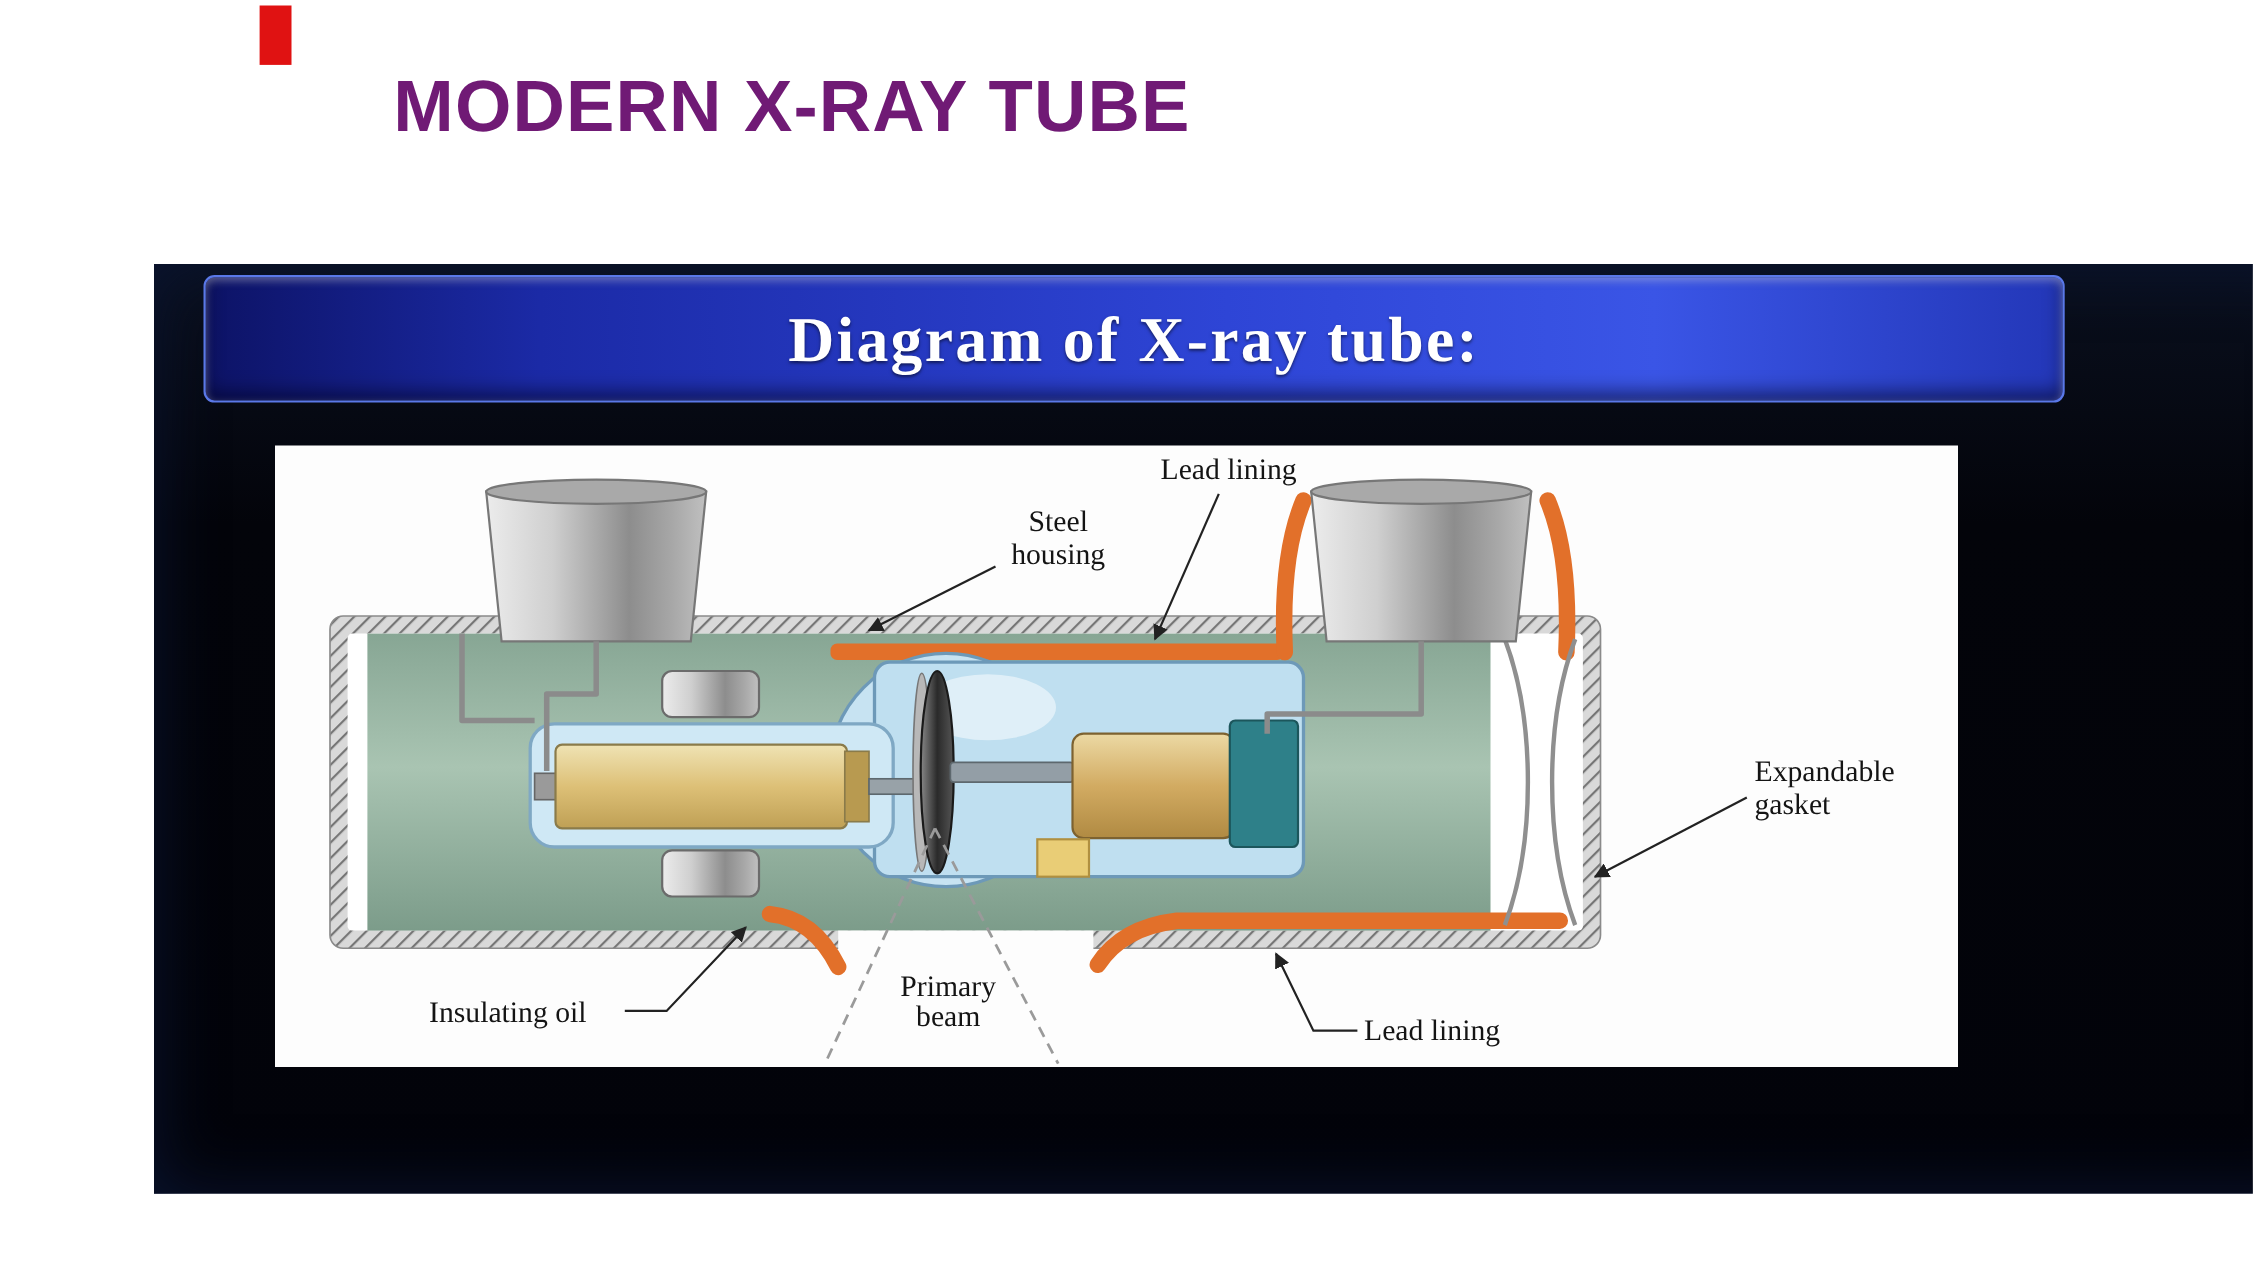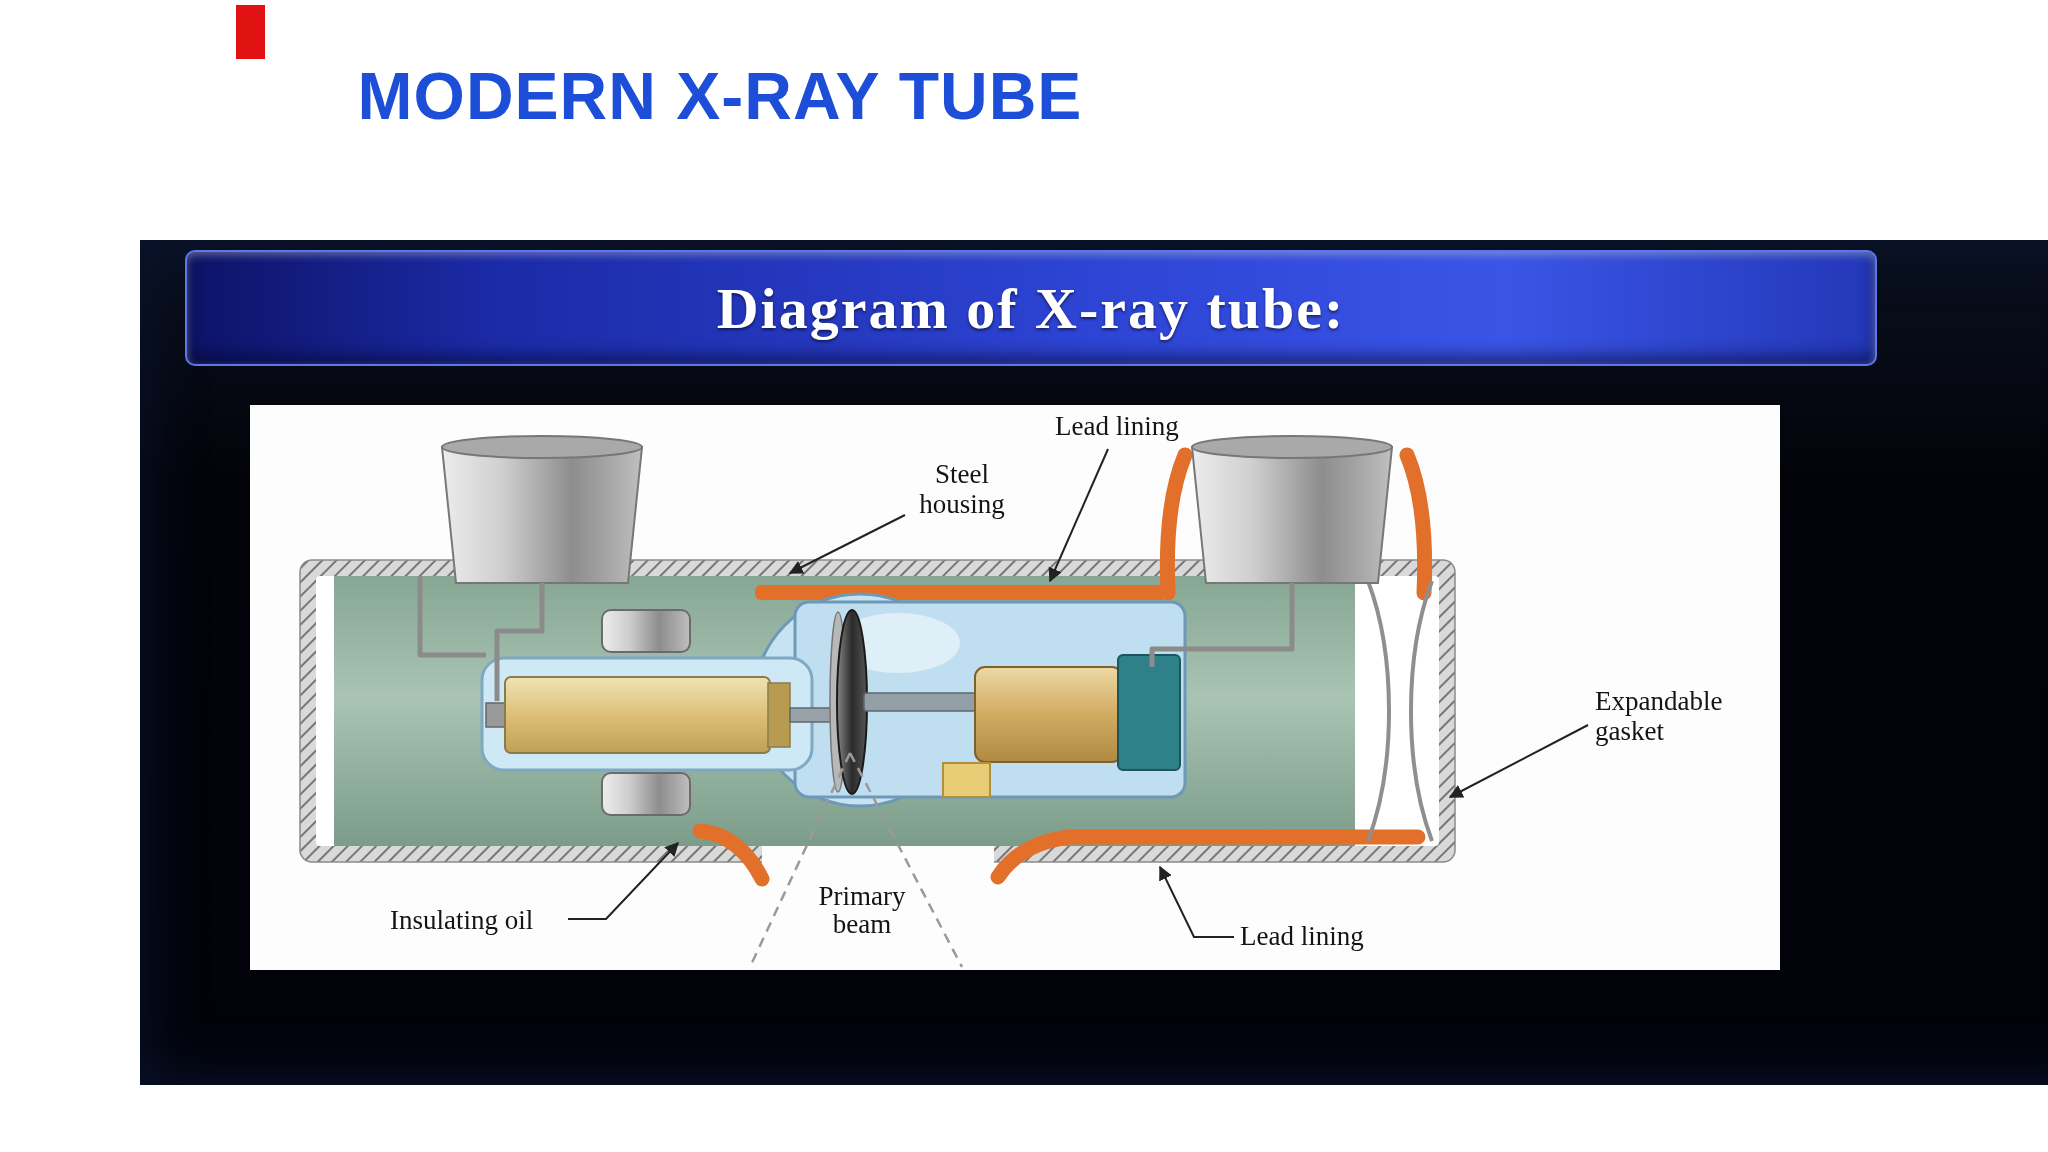--- a/index.html
+++ b/index.html
@@ -2,21 +2,21 @@
 <html><head>
 <meta charset="utf-8">
 <style>
   html,body{margin:0;padding:0;background:#ffffff;width:2048px;height:1152px;overflow:hidden;
             font-family:"Liberation Sans",sans-serif;}
   .page{position:relative;width:2048px;height:1152px;background:#ffffff;}
 
   .red-mark{position:absolute;left:236px;top:5px;width:29px;height:54px;background:#e01212;}
 
   .page-title{position:absolute;left:140px;top:60px;width:1160px;text-align:center;
-              font-size:66px;font-weight:700;letter-spacing:1px;color:#1d4ed8;line-height:1.1;}
+              font-size:66px;font-weight:700;letter-spacing:1px;color:#701a75;line-height:1.1;}
 
   .slide{position:absolute;left:140px;top:240px;width:1972px;height:845px;
          background:linear-gradient(180deg,#0a101f 0%,#03040a 28%,#02030a 100%);
          box-shadow:inset 0 0 60px #0a1430;}
 
   .banner{position:absolute;left:45px;top:10px;width:1688px;height:112px;border-radius:10px;
           background:linear-gradient(90deg,#0d1366 0%,#1b2aa6 18%,#2e45d6 55%,#3a55e6 78%,#2337b8 100%);
           border:2px solid #5a78e8;
           box-shadow:inset 0 3px 8px rgba(255,255,255,.35), inset 0 -8px 16px rgba(0,0,30,.55);
           display:flex;align-items:center;justify-content:center;}

